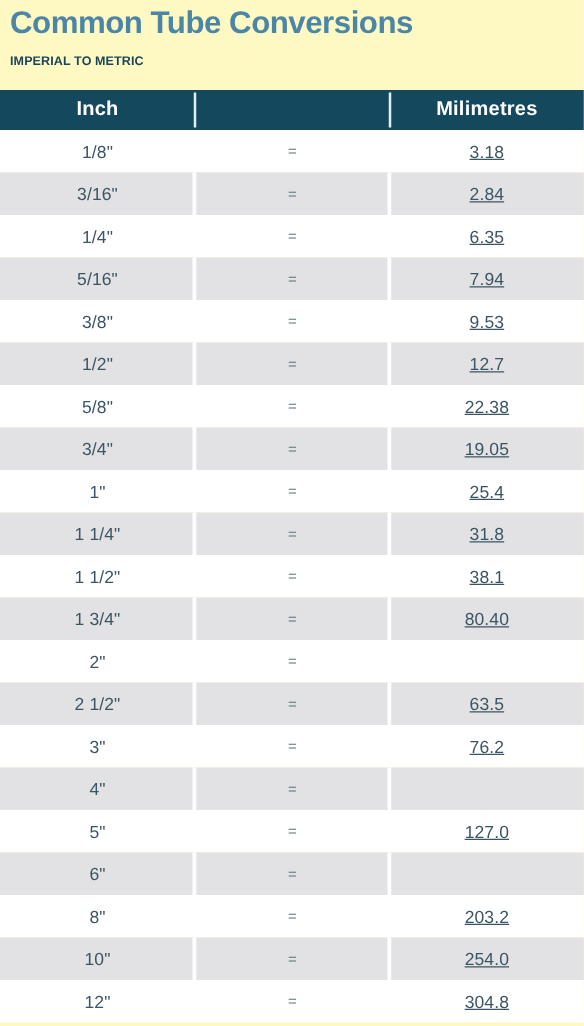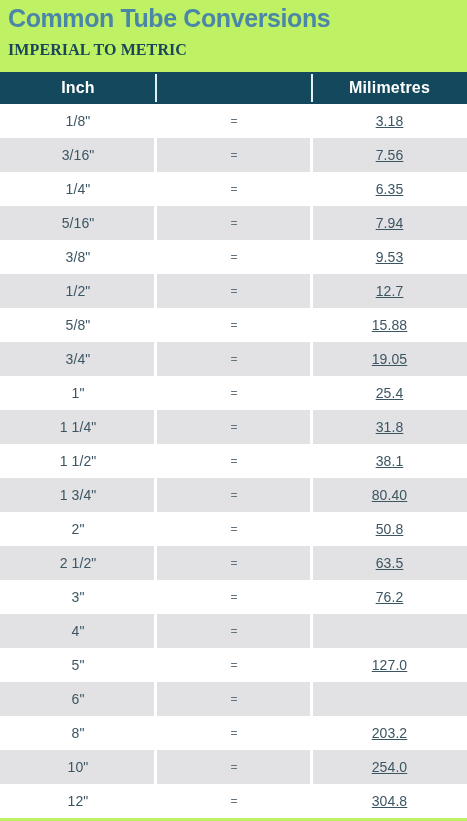--- a/index.html
+++ b/index.html
@@ -10,46 +10,45 @@
     width: 467px;
     height: 821px;
     background: #ffffff;
     font-family: "Liberation Sans", sans-serif;
     overflow: hidden;
   }
   .sheet {
     width: 467px;
     height: 821px;
     position: relative;
-    background: #bef264;
+    background: #fef9c3;
   }
 
   
   .title {
     position: absolute;
     left: 8px;
     top: 3px;
     font-size: 25px;
     font-weight: bold;
     letter-spacing: -0.4px;
     color: #4c86a6;
     line-height: 30px;
     white-space: nowrap;
   }
   .subtitle {
     position: absolute;
     left: 8px;
     top: 40px;
-    font-size: 16px;
+    font-size: 10px;
     font-weight: bold;
     letter-spacing: 0.1px;
     color: #1b4558;
     line-height: 20px;
     white-space: nowrap;
-    font-family: Liberation Serif, serif;
   }
 
   
   .table {
     position: absolute;
     left: 0;
     top: 72px;
     width: 467px;
   }
 
@@ -144,21 +143,21 @@
         <div class="row">
           <div class="cell c1">1/8"</div>
           <div class="cell c2 eq">=</div>
           <div class="cell c3 mm">3.18</div>
           <div class="gap g1"></div>
           <div class="gap g2"></div>
         </div>
         <div class="row alt">
           <div class="cell c1">3/16"</div>
           <div class="cell c2 eq">=</div>
-          <div class="cell c3 mm">7.56</div>
+          <div class="cell c3 mm">2.84</div>
           <div class="gap g1"></div>
           <div class="gap g2"></div>
         </div>
         <div class="row">
           <div class="cell c1">1/4"</div>
           <div class="cell c2 eq">=</div>
           <div class="cell c3 mm">6.35</div>
           <div class="gap g1"></div>
           <div class="gap g2"></div>
         </div>
@@ -179,21 +178,21 @@
         <div class="row alt">
           <div class="cell c1">1/2"</div>
           <div class="cell c2 eq">=</div>
           <div class="cell c3 mm">12.7</div>
           <div class="gap g1"></div>
           <div class="gap g2"></div>
         </div>
         <div class="row">
           <div class="cell c1">5/8"</div>
           <div class="cell c2 eq">=</div>
-          <div class="cell c3 mm">15.88</div>
+          <div class="cell c3 mm">22.38</div>
           <div class="gap g1"></div>
           <div class="gap g2"></div>
         </div>
         <div class="row alt">
           <div class="cell c1">3/4"</div>
           <div class="cell c2 eq">=</div>
           <div class="cell c3 mm">19.05</div>
           <div class="gap g1"></div>
           <div class="gap g2"></div>
         </div>
@@ -221,21 +220,20 @@
         <div class="row alt">
           <div class="cell c1">1 3/4"</div>
           <div class="cell c2 eq">=</div>
           <div class="cell c3 mm">80.40</div>
           <div class="gap g1"></div>
           <div class="gap g2"></div>
         </div>
         <div class="row">
           <div class="cell c1">2"</div>
           <div class="cell c2 eq">=</div>
-          <div class="cell c3 mm">50.8</div>
           <div class="gap g1"></div>
           <div class="gap g2"></div>
         </div>
         <div class="row alt">
           <div class="cell c1">2 1/2"</div>
           <div class="cell c2 eq">=</div>
           <div class="cell c3 mm">63.5</div>
           <div class="gap g1"></div>
           <div class="gap g2"></div>
         </div>

